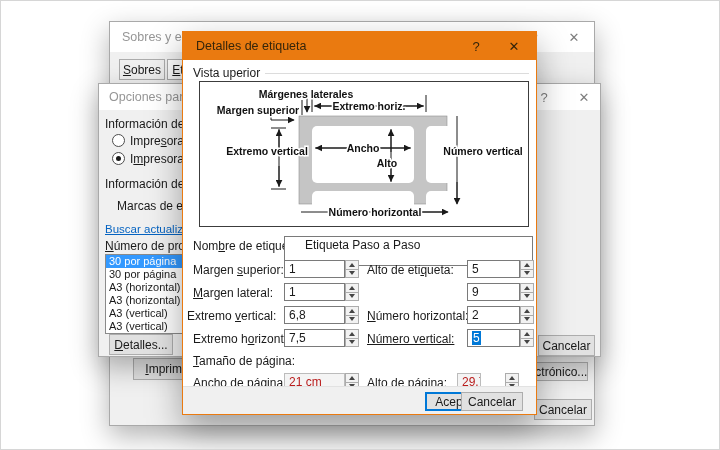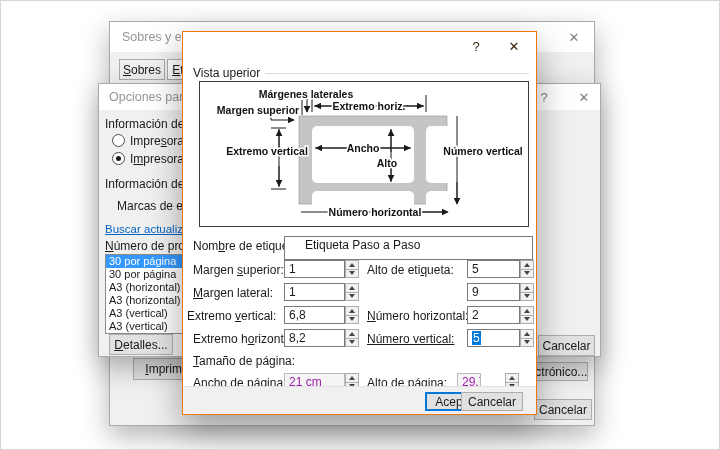--- a/index.html
+++ b/index.html
@@ -7,21 +7,21 @@
   body{font-family:"Liberation Sans",sans-serif;}
   #screen{position:relative;width:720px;height:450px;background:#fff;border:1px solid #d6d6d6;overflow:hidden;}
   .dlg{position:absolute;background:#f0f0f0;border:1px solid #a9a9a9;box-shadow:0 10px 26px rgba(0,0,0,.30);}
   .titlebar{position:absolute;left:0;top:0;right:0;background:#fff;display:flex;align-items:center;}
   .titlebar .ttl{padding-left:12px;font-size:12.5px;color:#969696;white-space:nowrap;overflow:hidden;}
   .tb-btn{position:absolute;top:0;bottom:0;display:flex;align-items:center;justify-content:center;font-size:13px;color:#7e7e7e;width:32px;}
   .lbl{position:absolute;font-size:12px;color:#1a1a1a;white-space:nowrap;}
   .btn{position:absolute;background:#e1e1e1;border:1px solid #adadad;font-size:12px;color:#1a1a1a;display:flex;align-items:center;justify-content:center;white-space:nowrap;}
   .btn.default{border:1px solid #0078d7;box-shadow:inset 0 0 0 1px #0078d7;}
   .inp{position:absolute;background:#fff;border:1px solid #7a7a7a;font-size:12px;color:#1a1a1a;padding:1px 0 0 4px;white-space:nowrap;overflow:hidden;}
-  .inp.disabled{background:#f4f4f4;border-color:#bcbcbc;color:#a21caf;}
+  .inp.disabled{background:#f4f4f4;border-color:#bcbcbc;color:#b91c1c;}
   .sel{background:#0078d7;color:#fff;padding:0 1px;}
   .spin{position:absolute;display:flex;flex-direction:column;}
   .sb{flex:1;border:1px solid #acacac;background:#f2f2f2;display:flex;align-items:center;justify-content:center;}
   .sb.dn{border-top:none;}
   .sb i{display:block;width:0;height:0;border-left:3px solid transparent;border-right:3px solid transparent;}
   .sb.up i{border-bottom:4px solid #444;}
   .sb.dn i{border-top:4px solid #444;}
   .combo{position:absolute;background:#fff;border:1px solid #7a7a7a;font-size:12px;color:#1a1a1a;padding:2px 0 0 4px;}
   .combo .dd{position:absolute;top:0;right:0;bottom:0;width:16px;background:#dcebf9;border:1px solid #0078d7;display:flex;align-items:center;justify-content:center;}
   .chev{width:6px;height:6px;border-right:1.6px solid #28415c;border-bottom:1.6px solid #28415c;transform:rotate(45deg) translate(-1px,-1px);}
@@ -83,20 +83,23 @@
       <div class="li">A3 (horizontal)</div>
       <div class="li">A3 (vertical)</div>
       <div class="li">A3 (vertical)</div>
     </div>
 
     <div class="btn" style="left:10px;top:250px;width:64px;height:21px;"><u>D</u>etalles...</div>
     <div class="btn" style="left:439px;top:251px;width:57px;height:21px;">Cancelar</div>
   </div>
 
   <div class="dlg" style="left:181px;top:30px;width:355px;height:384px;background:#fff;border:1px solid #ea7a10;box-shadow:0 14px 32px rgba(0,0,0,.35);z-index:3;">
+    <div class="titlebar" style="height:28px;background:#ea7a10;">
+      <span class="ttl" style="padding-left:13px;color:#35250a;font-size:12.5px;">Detalles de etiqueta</span>
+    </div>
     <div class="tb-btn" style="right:44px;height:28px;color:#35250a;">?</div>
     <div class="tb-btn" style="right:6px;height:28px;color:#35250a;">✕</div>
 
     <div class="lbl" style="left:10px;top:34px;">Vista uperior</div>
     <div class="groupline" style="left:82px;top:41px;width:264px;"></div>
 
     <div class="preview" style="left:16px;top:49px;width:330px;height:146px;">
       <svg width="328" height="144" viewBox="0 0 328 144">
         <defs>
           <marker id="ah" viewBox="0 0 10 10" refX="9" refY="5" markerWidth="7" markerHeight="7" orient="auto">
@@ -142,21 +145,21 @@
           <text x="67" y="73">Extremo vertical</text>
           <text x="163" y="70">Ancho</text>
           <text x="187" y="85">Alto</text>
           <text x="283" y="73">Número vertical</text>
           <text x="175" y="134">Número horizontal</text>
         </g>
       </svg>
     </div>
 
     <div class="lbl" style="left:10px;top:207px;">Nom<u>b</u>re de etiqueta:</div>
-    <div class="inp" style="left:101px;top:204px;width:249px;height:24px;padding-left:20px;">Etiqueta Paso a Paso</div>
+    <div class="inp" style="left:101px;top:204px;width:249px;height:30px;padding-left:20px;">Etiqueta Paso a Paso</div>
 
     <div class="lbl" style="left:10px;top:231px;">Margen <u>s</u>uperior:</div>
     <div class="inp" style="left:101px;top:228px;width:61px;height:18px;">1</div>
     <div class="spin" style="left:162px;top:228px;width:14px;height:18px;">
       <div class="sb up">
           <i></i>
         </div>
       <div class="sb dn">
           <i></i>
         </div>
@@ -207,21 +210,21 @@
     <div class="spin" style="left:337px;top:274px;width:14px;height:18px;">
       <div class="sb up">
           <i></i>
         </div>
       <div class="sb dn">
           <i></i>
         </div>
     </div>
 
     <div class="lbl" style="left:10px;top:300px;">Extremo h<u>o</u>rizontal:</div>
-    <div class="inp" style="left:101px;top:297px;width:61px;height:18px;">8,2</div>
+    <div class="inp" style="left:101px;top:297px;width:61px;height:18px;">7,5</div>
     <div class="spin" style="left:162px;top:297px;width:14px;height:18px;">
       <div class="sb up">
           <i></i>
         </div>
       <div class="sb dn">
           <i></i>
         </div>
     </div>
     <div class="lbl" style="left:184px;top:300px;text-decoration:underline;">Núm<u>e</u>ro vertical:</div>
     <div class="inp" style="left:284px;top:297px;width:53px;height:18px;"><span class="sel">5</span></div>

